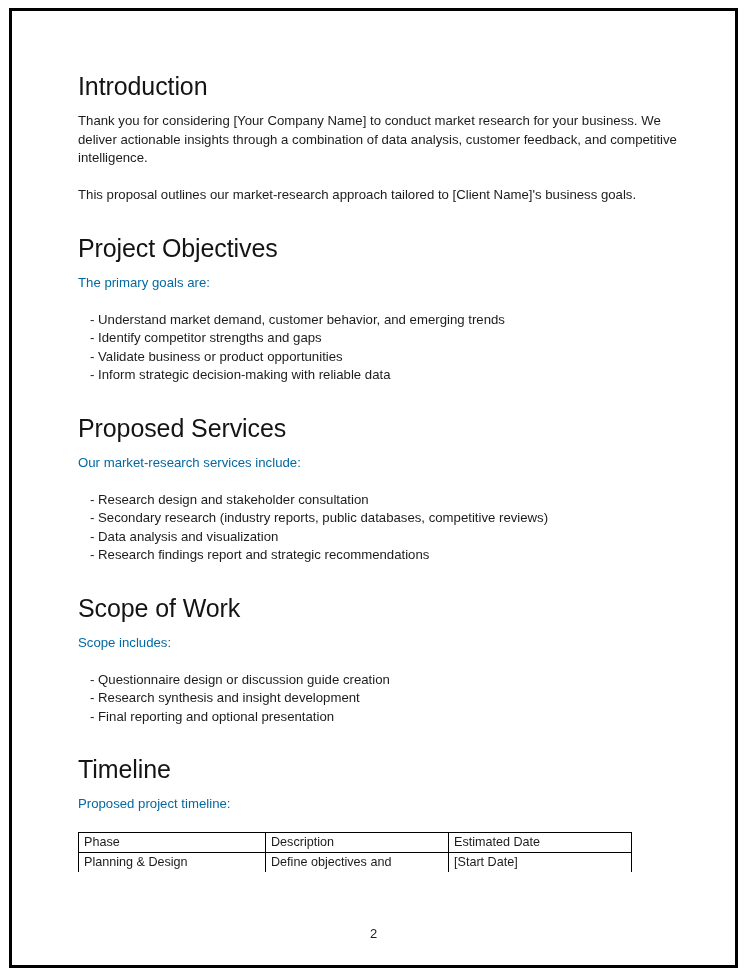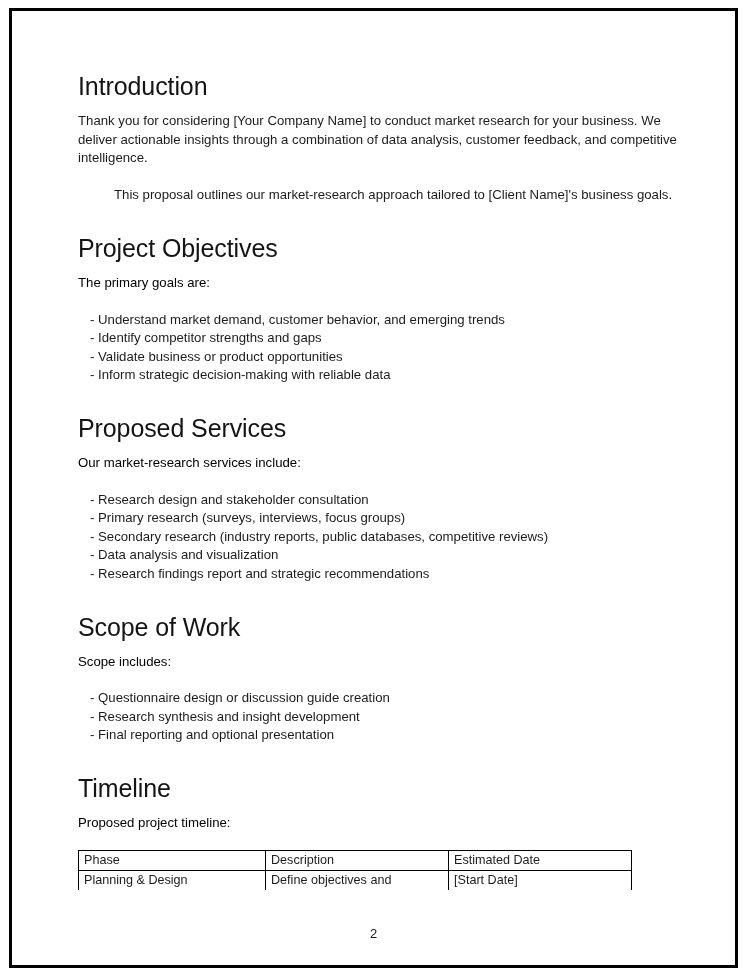--- a/index.html
+++ b/index.html
@@ -51,21 +51,20 @@
 
   
   p.body-text {
     font-size: 13.2px;
     line-height: 18.6px;
     margin: 0 0 0 0;
     color: #1c1c1c;
   }
   p.body-text + p.body-text {
     margin-top: 18.6px;
-    margin-left: 36px;
   }
 
   .intro-lead {
     margin-bottom: 0;
   }
 
   
   ul.dash-list {
     list-style: none;
     margin: 18px 0 0 12px;
@@ -75,21 +74,21 @@
     font-size: 13.2px;
     line-height: 18.6px;
     color: #1c1c1c;
     white-space: nowrap;
   }
 
   .lead-line {
     font-size: 13.2px;
     line-height: 18.6px;
     margin: 0;
-    color: #000000;
+    color: #0369a1;
   }
 
   
   table.timeline-table {
     border-collapse: collapse;
     margin-top: 18px;
     width: 553px;
     table-layout: fixed;
   }
   table.timeline-table td {
@@ -144,21 +143,20 @@
         <li>- Validate business or product opportunities</li>
         <li>- Inform strategic decision-making with reliable data</li>
       </ul>
     </section>
 
     <section class="section">
       <h1 class="section-heading">Proposed Services</h1>
       <p class="lead-line">Our market-research services include:</p>
       <ul class="dash-list">
         <li>- Research design and stakeholder consultation</li>
-        <li>- Primary research (surveys, interviews, focus groups)</li>
         <li>- Secondary research (industry reports, public databases, competitive reviews)</li>
         <li>- Data analysis and visualization</li>
         <li>- Research findings report and strategic recommendations</li>
       </ul>
     </section>
 
     <section class="section">
       <h1 class="section-heading">Scope of Work</h1>
       <p class="lead-line">Scope includes:</p>
       <ul class="dash-list">

